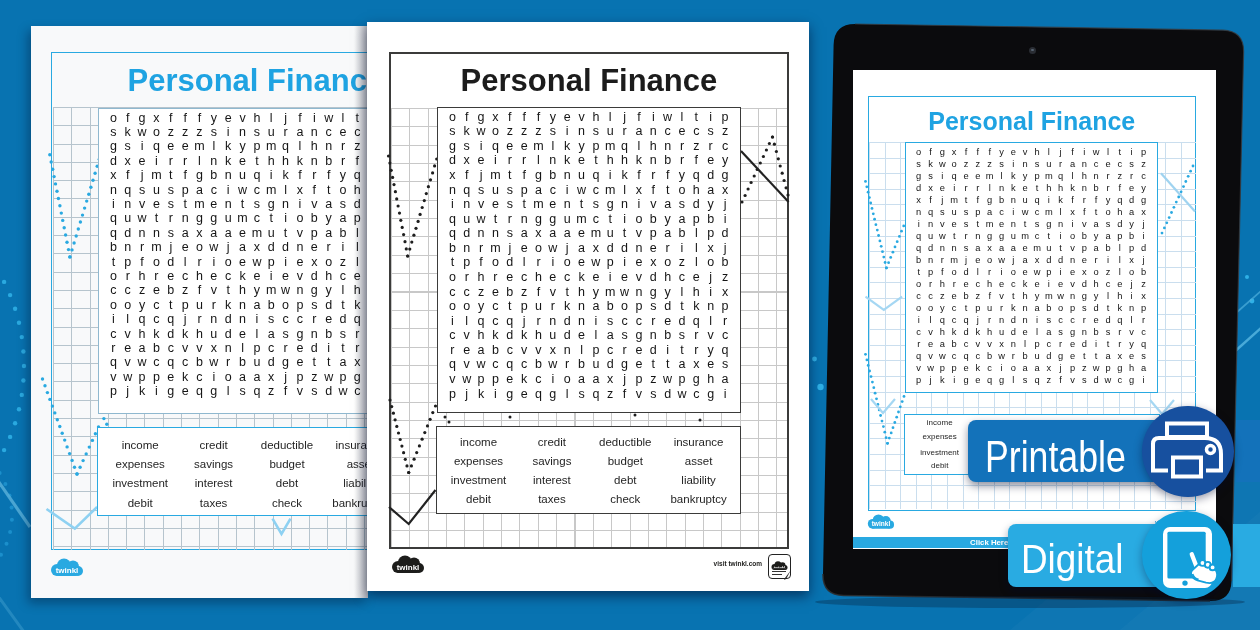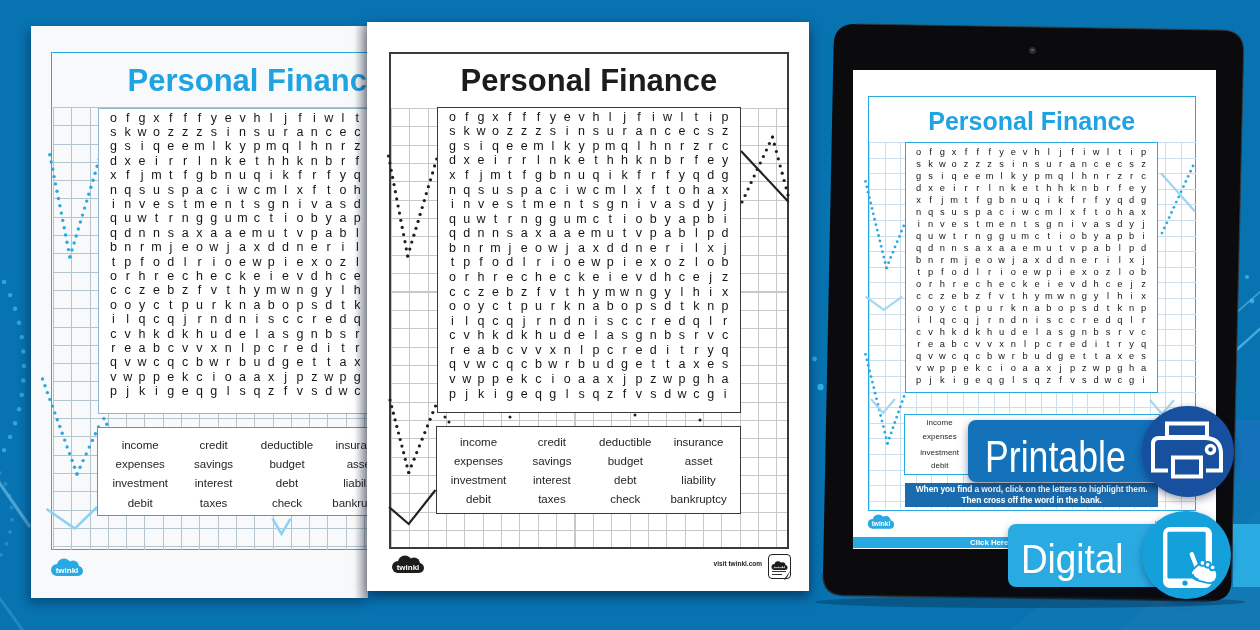--- a/index.html
+++ b/index.html
@@ -1691,21 +1691,20 @@
       <span style="position:absolute;left:210.5px;top:351.7px;transform:translate(-50%,-50%);font:8px 'Liberation Sans',sans-serif;color:#1f1f1f;white-space:nowrap;">deductible</span>
       <span style="position:absolute;left:210.5px;top:366.4px;transform:translate(-50%,-50%);font:8px 'Liberation Sans',sans-serif;color:#1f1f1f;white-space:nowrap;">budget</span>
       <span style="position:absolute;left:210.5px;top:381.5px;transform:translate(-50%,-50%);font:8px 'Liberation Sans',sans-serif;color:#1f1f1f;white-space:nowrap;">debt</span>
       <span style="position:absolute;left:210.5px;top:395.3px;transform:translate(-50%,-50%);font:8px 'Liberation Sans',sans-serif;color:#1f1f1f;white-space:nowrap;">check</span>
       <span style="position:absolute;left:272.4px;top:351.7px;transform:translate(-50%,-50%);font:8px 'Liberation Sans',sans-serif;color:#1f1f1f;white-space:nowrap;">insurance</span>
       <span style="position:absolute;left:272.4px;top:366.4px;transform:translate(-50%,-50%);font:8px 'Liberation Sans',sans-serif;color:#1f1f1f;white-space:nowrap;">asset</span>
       <span style="position:absolute;left:272.4px;top:381.5px;transform:translate(-50%,-50%);font:8px 'Liberation Sans',sans-serif;color:#1f1f1f;white-space:nowrap;">liability</span>
       <span style="position:absolute;left:272.4px;top:395.3px;transform:translate(-50%,-50%);font:8px 'Liberation Sans',sans-serif;color:#1f1f1f;white-space:nowrap;">bankruptcy</span>
     </div>
 
-<div class="abs" style="left:52px;top:412.7px;width:253.3px;height:24px;background:#1a6cae;text-align:center;color:#fff;font:bold 8.4px 'Liberation Sans',sans-serif;line-height:11px;padding-top:1.8px;letter-spacing:-0.1px;">When you find a word, click on the letters to highlight them.<br>Then cross off the word in the bank.</div>
 
 <div class="abs" style="left:13.7px;top:444.2px;"><svg width="27.88" height="16.4" viewBox="0 0 34 20">
         <g fill="#29a9e1">
           <circle cx="7" cy="12" r="6"></circle>
           <circle cx="14" cy="7.5" r="7"></circle>
           <circle cx="23" cy="8.5" r="6"></circle>
           <circle cx="28" cy="13" r="5"></circle>
           <rect x="4" y="9" width="26" height="9" rx="4.5"></rect>
         </g>
         <text x="17" y="15" font-family="Liberation Sans,sans-serif" font-size="8" font-weight="bold" fill="#fff" text-anchor="middle">twinkl</text>

